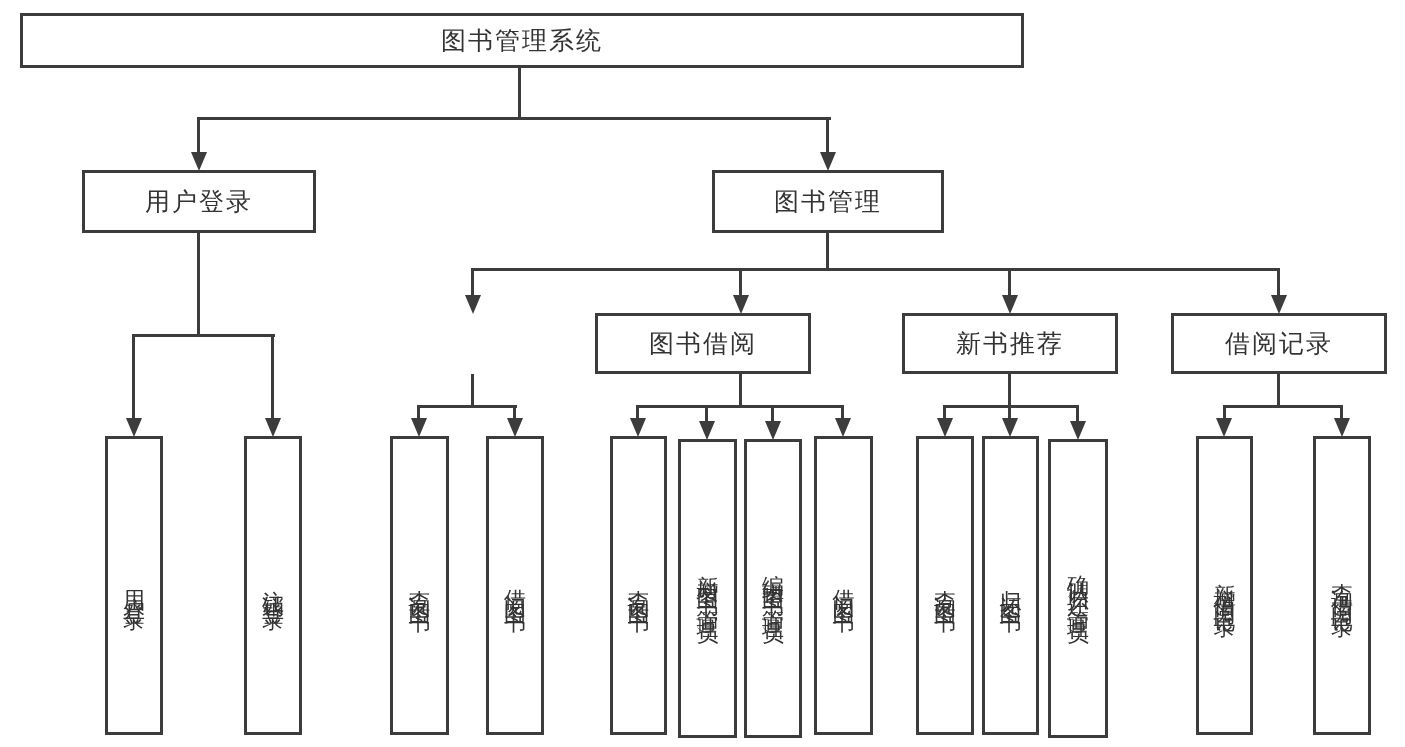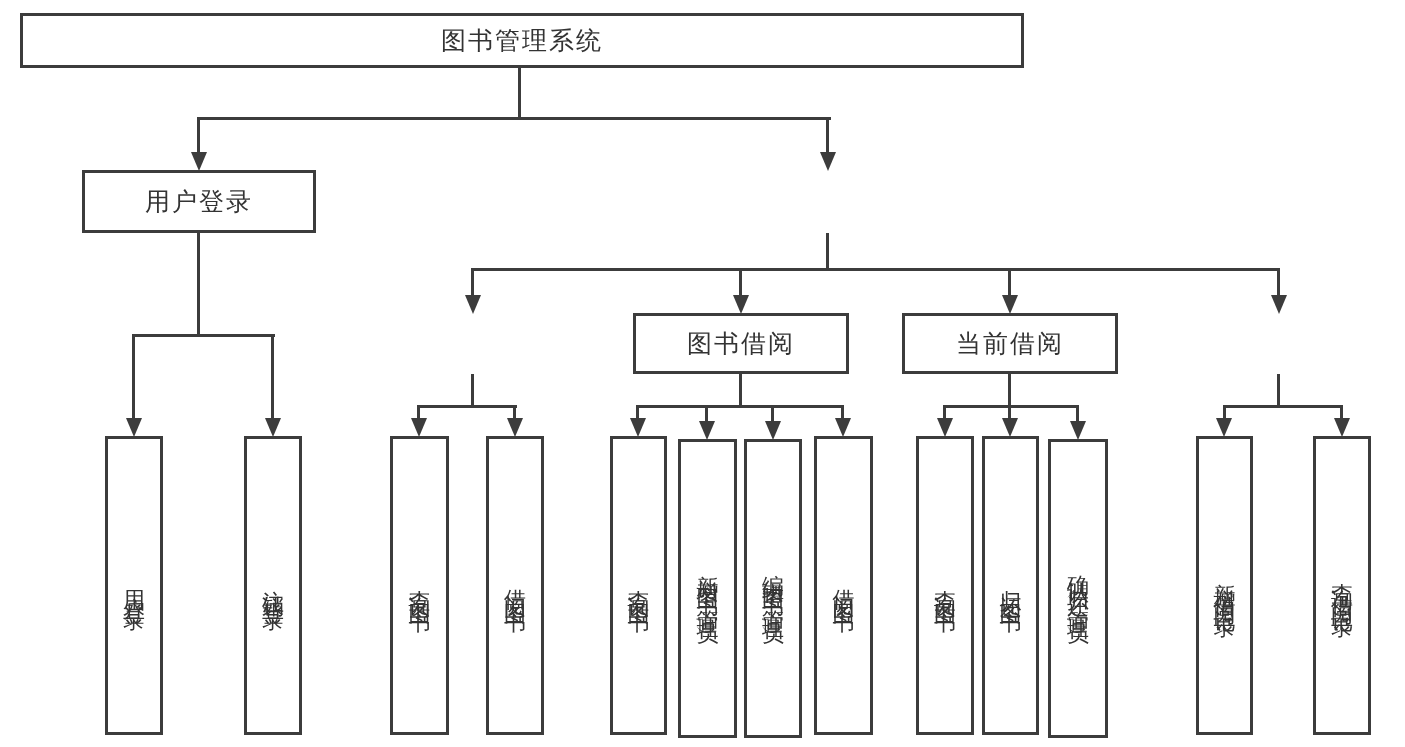--- a/index.html
+++ b/index.html
@@ -46,44 +46,50 @@
   <div class="vline" style="left:518px;top:68px;height:51px"></div>
   <div class="hline" style="left:197px;top:117px;width:634px"></div>
   <div class="vline" style="left:197px;top:117px;height:37px"></div>
   <div class="arrow" style="left:191px;top:152px"></div>
   <div class="vline" style="left:826px;top:117px;height:37px"></div>
   <div class="arrow" style="left:820px;top:152px"></div>
 
   <div class="box h" style="left:82px;top:170px;width:234px;height:63px">
     <span class="lbl">用户登录</span>
   </div>
+  <div class="box h" style="left:712px;top:170px;width:232px;height:63px">
+    <span class="lbl">图书管理</span>
+  </div>
 
   <div class="vline" style="left:197px;top:233px;height:103px"></div>
   <div class="hline" style="left:132px;top:334px;width:143px"></div>
   <div class="vline" style="left:132px;top:334px;height:85px"></div>
   <div class="arrow" style="left:126px;top:418px"></div>
   <div class="vline" style="left:271px;top:334px;height:85px"></div>
   <div class="arrow" style="left:265px;top:418px"></div>
 
   <div class="vline" style="left:826px;top:233px;height:38px"></div>
   <div class="hline" style="left:471px;top:268px;width:809px"></div>
   <div class="vline" style="left:471px;top:268px;height:28px"></div>
   <div class="arrow" style="left:465px;top:295px"></div>
   <div class="vline" style="left:739px;top:268px;height:28px"></div>
   <div class="arrow" style="left:733px;top:295px"></div>
   <div class="vline" style="left:1008px;top:268px;height:28px"></div>
   <div class="arrow" style="left:1002px;top:295px"></div>
   <div class="vline" style="left:1277px;top:268px;height:28px"></div>
   <div class="arrow" style="left:1271px;top:295px"></div>
 
-  <div class="box h" style="left:633px;top:313px;width:216px;height:61px">
+  <div class="box h" style="left:595px;top:313px;width:216px;height:61px">
     <span class="lbl">图书借阅</span>
   </div>
   <div class="box h" style="left:902px;top:313px;width:216px;height:61px">
-    <span class="lbl">当前借阅</span>
+    <span class="lbl">新书推荐</span>
+  </div>
+  <div class="box h" style="left:1171px;top:313px;width:216px;height:61px">
+    <span class="lbl">借阅记录</span>
   </div>
 
   <div class="vline" style="left:471px;top:374px;height:34px"></div>
   <div class="hline" style="left:417px;top:405px;width:100px"></div>
   <div class="vline" style="left:417px;top:405px;height:15px"></div>
   <div class="arrow" style="left:411px;top:418px"></div>
   <div class="vline" style="left:513px;top:405px;height:15px"></div>
   <div class="arrow" style="left:507px;top:418px"></div>
 
   <div class="vline" style="left:739px;top:374px;height:34px"></div>

